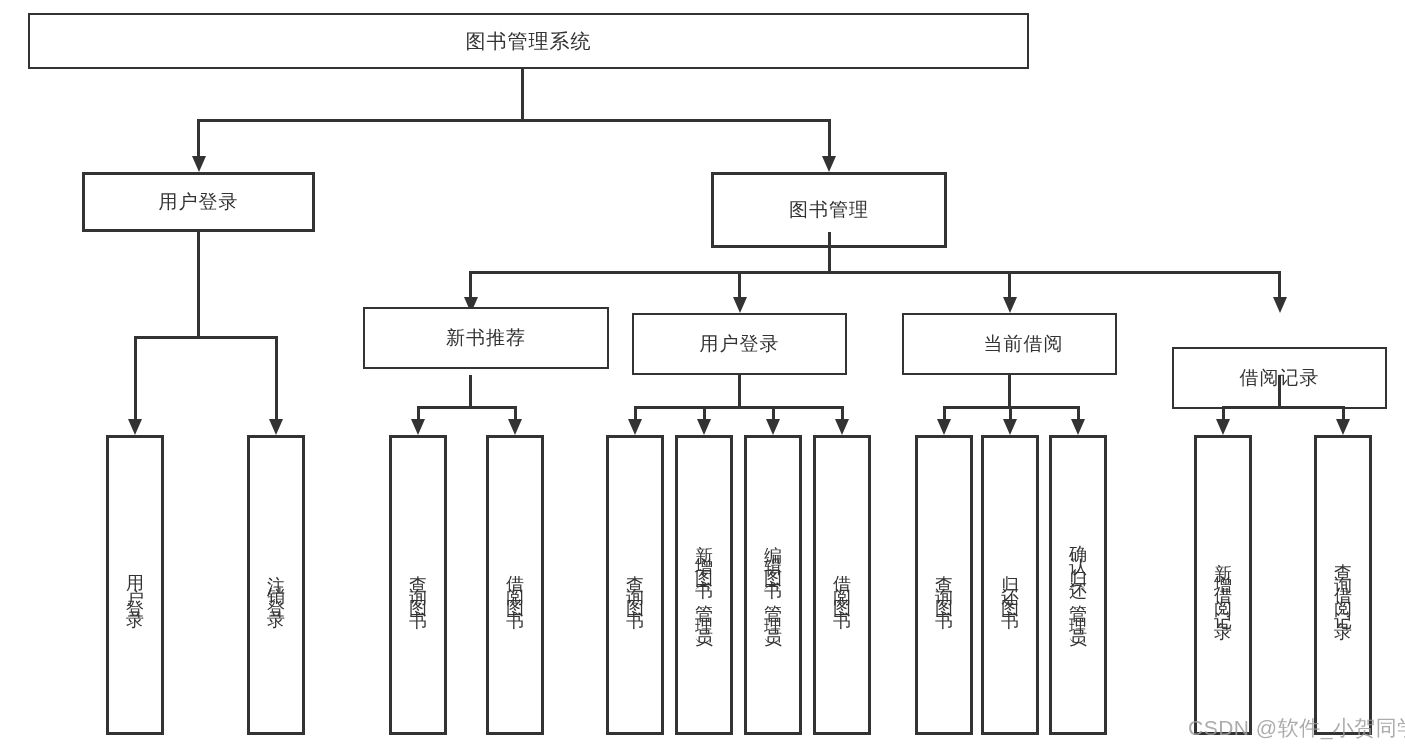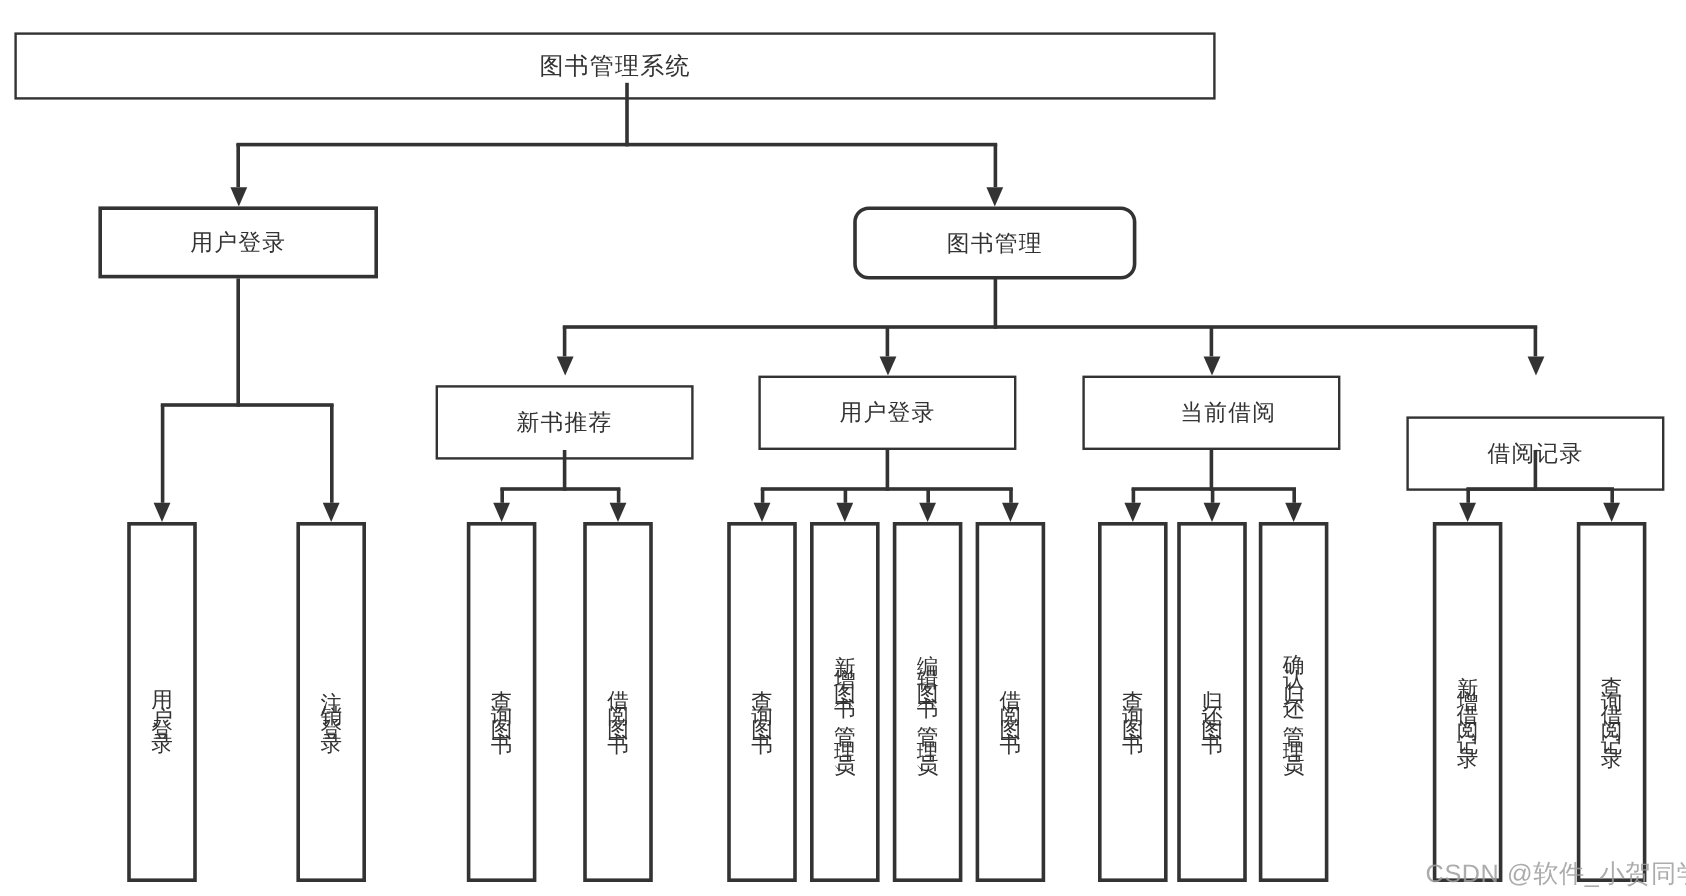--- a/index.html
+++ b/index.html
@@ -31,42 +31,42 @@
     position:absolute;left:1188px;top:714px;z-index:10;
     font-size:21px;white-space:nowrap;color:var(--wm,#9e9e9e);
     opacity:0.85;letter-spacing:0.5px;
   }
 </style>
 </head>
 <body>
 
 <div id="canvas" style="--line: #333333; --text: #333333; --bg: #ffffff; --wm: #9e9e9e;">
   <div class="watermark">CSDN @软件_小贺同学</div>
-<div class="node h root" style="left: 12px; top: 13px; width: 1001px; height: 56px; margin-top: 14px;">图书管理系统</div>
+<div class="node h root" style="left: 28px; top: 13px; width: 1001px; height: 56px;">图书管理系统</div>
     <div class="cline" style="left: 521px; top: 69px; width: 3px; height: 52.5px;"></div>
     <div class="cline" style="left: 197px; top: 118.5px; width: 633.5px; height: 3px;"></div>
     <div class="cline" style="left: 197px; top: 120px; width: 3px; height: 36px;"></div>
     <div class="arrow" style="left: 191.5px; top: 156px;"></div>
     <div class="node h" style="left: 82px; top: 172px; width: 233px; height: 60px;">用户登录</div>
     <div class="cline" style="left: 197px; top: 232px; width: 3px; height: 106.5px;"></div>
     <div class="cline" style="left: 133.5px; top: 335.5px; width: 144px; height: 3px;"></div>
     <div class="cline" style="left: 133.5px; top: 337px; width: 3px; height: 82px;"></div>
     <div class="arrow" style="left: 128px; top: 419px;"></div>
     <div class="node v" style="left: 106px; top: 435px; width: 58px; height: 300px;">用户登录</div>
     <div class="cline" style="left: 274.5px; top: 337px; width: 3px; height: 82px;"></div>
     <div class="arrow" style="left: 269px; top: 419px;"></div>
     <div class="node v" style="left: 247px; top: 435px; width: 58px; height: 300px;">注销登录</div>
     <div class="cline" style="left: 827.5px; top: 120px; width: 3px; height: 36px;"></div>
     <div class="arrow" style="left: 822px; top: 156px;"></div>
-    <div class="node h" style="left: 711px; top: 172px; width: 236px; height: 61px; border-radius: 13px;">图书管理</div>
+    <div class="node h" style="left: 711px; top: 172px; width: 236px; height: 76px;">图书管理</div>
     <div class="cline" style="left: 827.5px; top: 232px; width: 3px; height: 41.5px;"></div>
     <div class="cline" style="left: 469px; top: 270.5px; width: 812px; height: 3px;"></div>
     <div class="cline" style="left: 469px; top: 272px; width: 3px; height: 25px;"></div>
     <div class="arrow" style="left: 463.5px; top: 297px;"></div>
-    <div class="node h lvl3" style="left: 363px; top: 321px; width: 215px; height: 62px;">新书推荐</div>
+    <div class="node h lvl3" style="left: 363px; top: 307px; width: 246px; height: 62px;">新书推荐</div>
     <div class="cline" style="left: 469px; top: 375px; width: 3px; height: 33.5px;"></div>
     <div class="cline" style="left: 416.5px; top: 405.5px; width: 100px; height: 3px;"></div>
     <div class="cline" style="left: 416.5px; top: 407px; width: 3px; height: 12px;"></div>
     <div class="arrow" style="left: 411px; top: 419px;"></div>
     <div class="node v" style="left: 389px; top: 435px; width: 58px; height: 300px;">查询图书</div>
     <div class="cline" style="left: 513.5px; top: 407px; width: 3px; height: 12px;"></div>
     <div class="arrow" style="left: 508px; top: 419px;"></div>
     <div class="node v" style="left: 486px; top: 435px; width: 58px; height: 300px;">借阅图书</div>
     <div class="cline" style="left: 738px; top: 272px; width: 3px; height: 25px;"></div>
     <div class="arrow" style="left: 732.5px; top: 297px;"></div>

